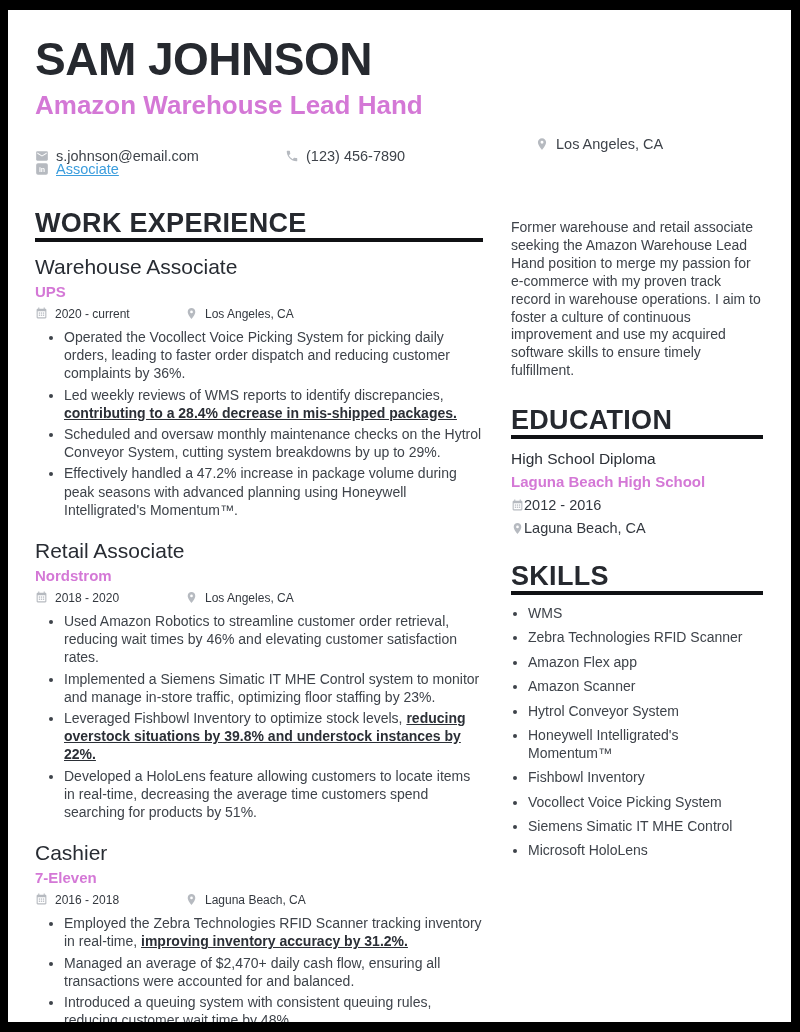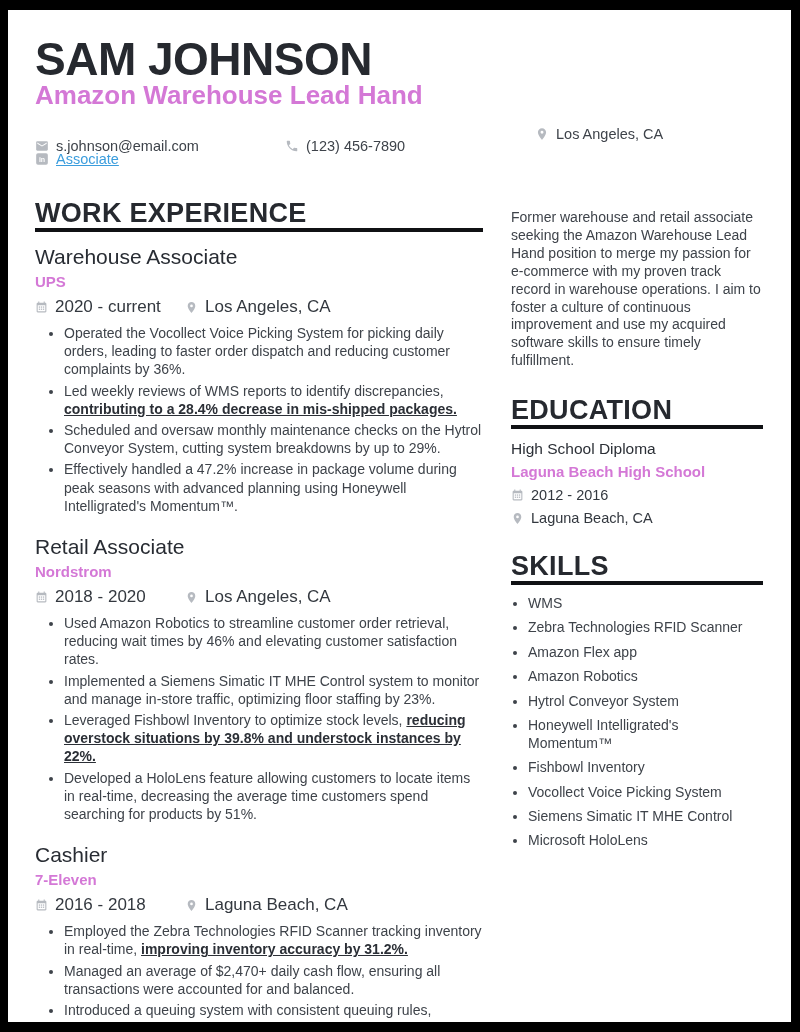--- a/index.html
+++ b/index.html
@@ -26,20 +26,21 @@
   }
   
   .name{
     font-size:46px;
     font-weight:900;
     letter-spacing:-0.5px;
     color:var(--heading);
     line-height:1.0;
   }
   .job-headline{
+    margin-top:10px;
     font-size:26px;
     font-weight:800;
     color:var(--accent);
     line-height:1.0;
   }
   .contact-block{margin-top:16px;}
   .contact-row{display:flex;align-items:center;height:20px;}
   .contact-row + .contact-row{margin-top:5px;}
   .contact-item{display:inline-flex;align-items:center;gap:7px;font-size:14.5px;color:var(--body);}
   .contact-item.w250{width:250px;margin-top:24px;}
@@ -58,40 +59,40 @@
     padding-bottom:0;
     border-bottom:4px solid var(--rule);
   }
   section + section{margin-top:26px;}
   
   .job{margin-top:13px;}
   .job + .job{margin-top:20px;}
   .job-title{font-size:21px;font-weight:400;color:#282c33;line-height:1.15;}
   .job-company{margin-top:4px;font-size:15px;font-weight:700;color:var(--accent);}
   .meta-row{display:flex;align-items:center;margin-top:7px;}
-  .meta{display:inline-flex;align-items:center;gap:7px;font-size:17px;color:#33383f;}
+  .meta{display:inline-flex;gap:7px;font-size:12px;color:#33383f;}
   .meta.date{width:150px;}
   .bullets{margin-top:7px;padding-left:29px;list-style:disc;}
   .bullets li{
     font-size:14px;
     line-height:1.3;
     color:var(--body);
     margin-bottom:3px;
   }
   .hl{font-weight:700;text-decoration:underline;color:#2b2f36;}
   
   .objective-text{
     margin-top:10px;
     font-size:14px;
     line-height:1.28;
     color:var(--body);
   }
   .edu-degree{margin-top:11px;font-size:15.5px;color:#2b2f36;}
   .edu-school{margin-top:5px;font-size:15px;font-weight:700;color:var(--accent);}
-  .edu-meta{display:flex;align-items:center;gap:7px;margin-top:7px;font-size:14.5px;color:#33383f;}
+  .edu-meta{display:flex;align-items:center;margin-top:7px;font-size:14.5px;color:#33383f;}
   .skills-list{margin-top:10px;padding-left:17px;list-style:disc;}
   .skills-list li{
     font-size:14px;
     line-height:1.28;
     color:var(--body);
     margin-bottom:6.5px;
   }
   .icon{display:inline-block;}
 </style>
 </head>
@@ -264,21 +265,21 @@
           <span>Laguna Beach, CA</span>
         </div>
       </section>
 
       <section>
         <h3 class="sec-heading">SKILLS</h3>
         <ul class="skills-list">
           <li>WMS</li>
           <li>Zebra Technologies RFID Scanner</li>
           <li>Amazon Flex app</li>
-          <li>Amazon Robotics</li>
+          <li>Amazon Scanner</li>
           <li>Hytrol Conveyor System</li>
           <li>Honeywell Intelligrated's Momentum™</li>
           <li>Fishbowl Inventory</li>
           <li>Vocollect Voice Picking System</li>
           <li>Siemens Simatic IT MHE Control</li>
           <li>Microsoft HoloLens</li>
         </ul>
       </section>
 
     </div>

